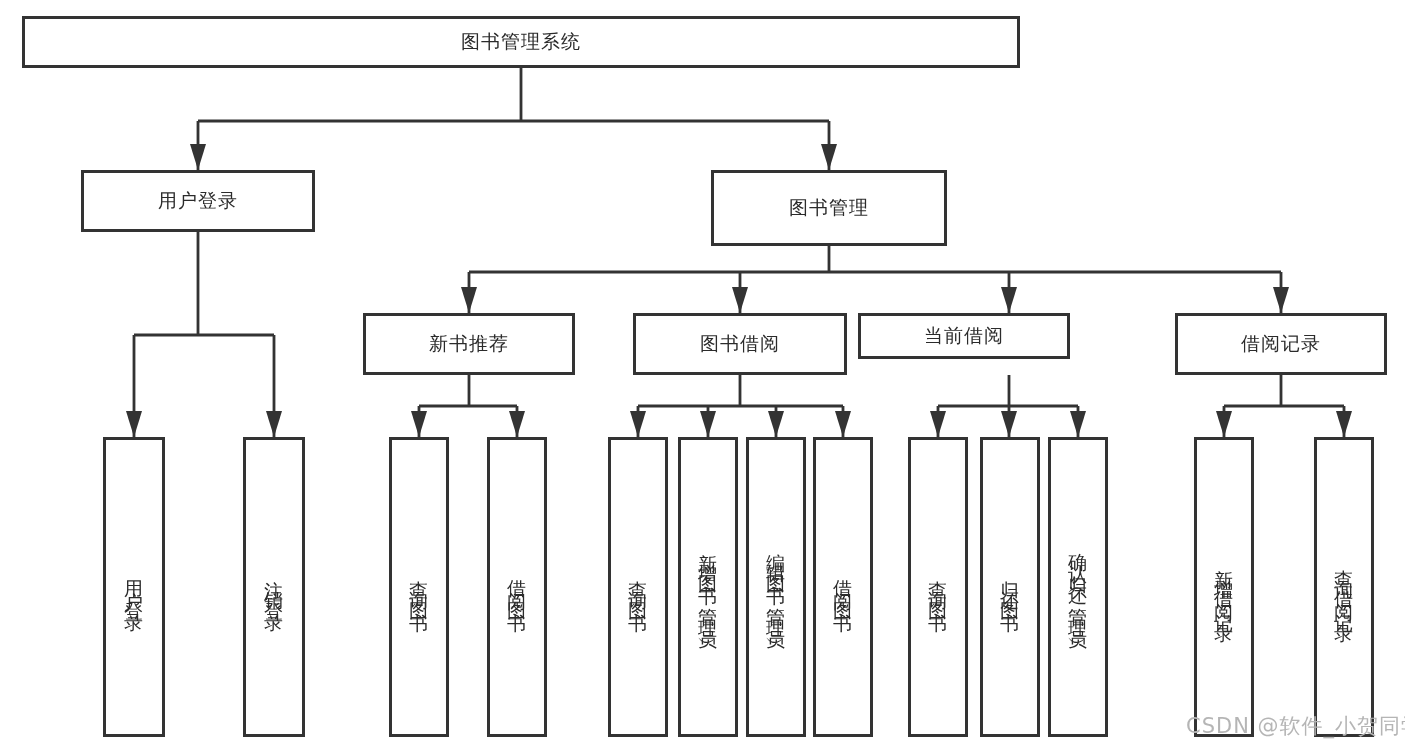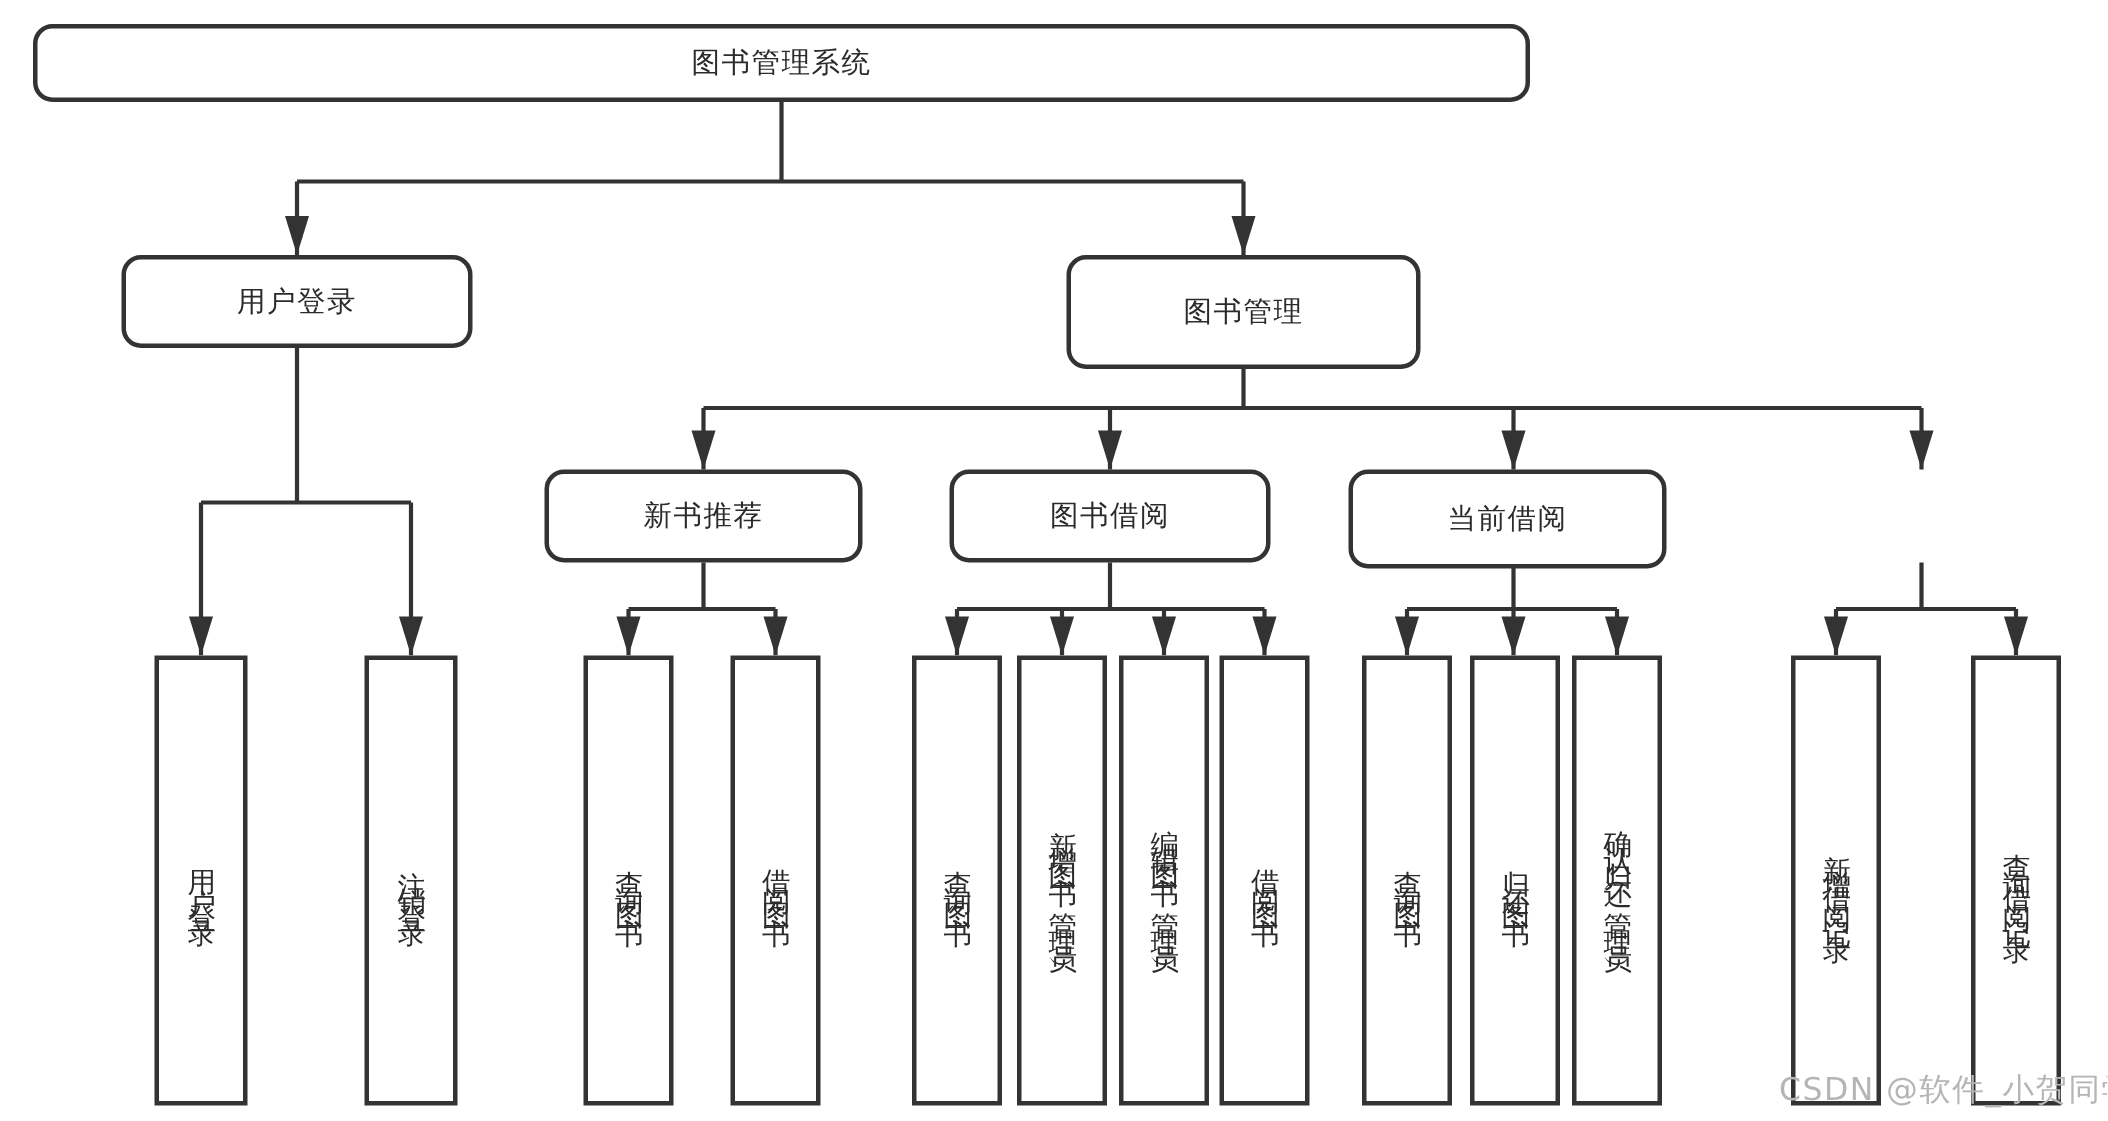--- a/index.html
+++ b/index.html
@@ -22,21 +22,21 @@
   .node {
     position:absolute;
     background:#ffffff;
     border:3px solid #333333;
     display:flex;
     align-items:center;
     justify-content:center;
     z-index:1;
     color:#2b2b2b;
   }
-  .h-node { font-size:19px; letter-spacing:1px;border-radius:13px; }
+  .h-node { font-size:19px; letter-spacing:1px; }
   .v-node .v-label {
     writing-mode:vertical-rl;
     text-orientation:mixed;
     font-size:19px;
     letter-spacing:11px;
     line-height:1;
     white-space:nowrap;
   }
   .watermark {
     position:absolute;
@@ -97,22 +97,25 @@
   <div class="node h-node" style="left:711px;top:170px;width:236px;height:76px">
     <span>图书管理</span>
   </div>
 
   <div class="node h-node" style="left:633px;top:313px;width:214px;height:62px">
     <span>图书借阅</span>
   </div>
   <div class="node h-node" style="left:363px;top:313px;width:212px;height:62px">
     <span>新书推荐</span>
   </div>
-  <div class="node h-node" style="left:899px;top:313px;width:212px;height:66px">
+  <div class="node h-node" style="left:858px;top:313px;width:212px;height:46px">
     <span>当前借阅</span>
+  </div>
+  <div class="node h-node" style="left:1175px;top:313px;width:212px;height:62px">
+    <span>借阅记录</span>
   </div>
 
   <div class="node v-node" style="left:103px;top:437px;width:62px;height:300px">
     <span class="v-label">用户登录</span>
   </div>
   <div class="node v-node" style="left:243px;top:437px;width:62px;height:300px">
     <span class="v-label">注销登录</span>
   </div>
 
   <div class="node v-node" style="left:389px;top:437px;width:60px;height:300px">

